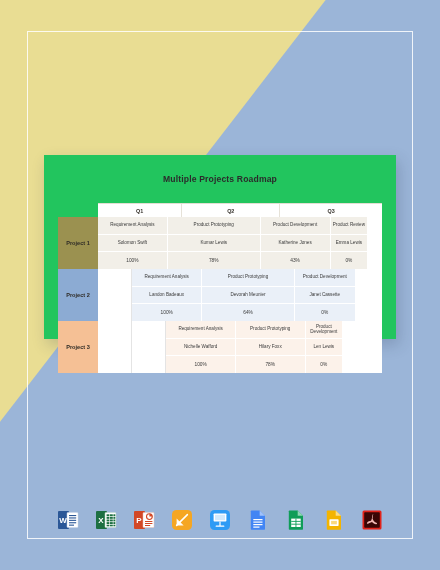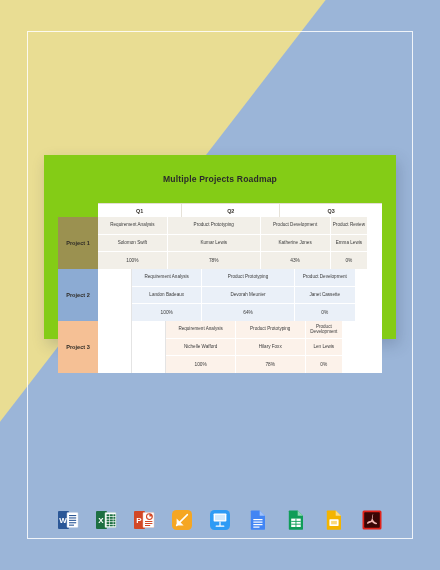--- a/index.html
+++ b/index.html
@@ -23,21 +23,21 @@
     left:27px; top:31px; right:27px; bottom:31px;
     border:1.5px solid rgba(255,255,255,0.85);
     pointer-events:none;
   }
 
   
   #doc-card {
     position:absolute;
     left:44px; top:155px;
     width:352px; height:184px;
-    background:#84cc16;
+    background:#22c55e;
     box-shadow: 3px 6px 14px rgba(40,55,80,0.22);
   }
 
   #doc-title {
     text-align:center;
     font-size:8.6px;
     font-weight:bold;
     color:#2b2b2b;
     letter-spacing:0.15px;
     padding-top:19px;

